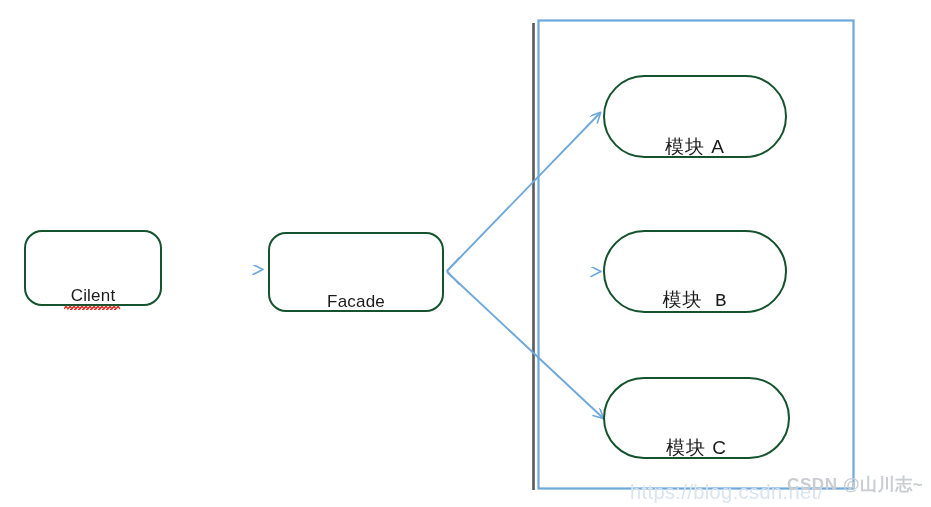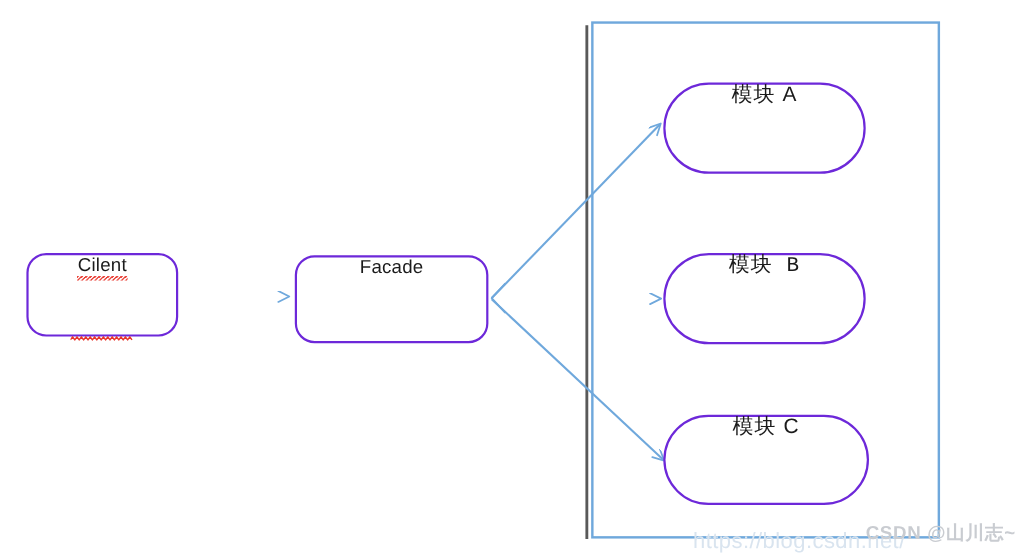--- a/index.html
+++ b/index.html
@@ -22,23 +22,23 @@
     left: 0;
     top: 0;
     width: 931px;
     height: 507px;
   }
   
   .node {
     position: absolute;
     box-sizing: border-box;
     background: #ffffff;
-    border: 2px solid #6d28d9;
+    border: 2px solid #14532d;
     display: flex;
-    align-items: flex-start;
+    align-items: flex-end;
     justify-content: center;
     z-index: 3;
   }
   .node .label {
     color: #1b1b1b;
     line-height: 1;
     white-space: nowrap;
   }
   
   .node.rect {

